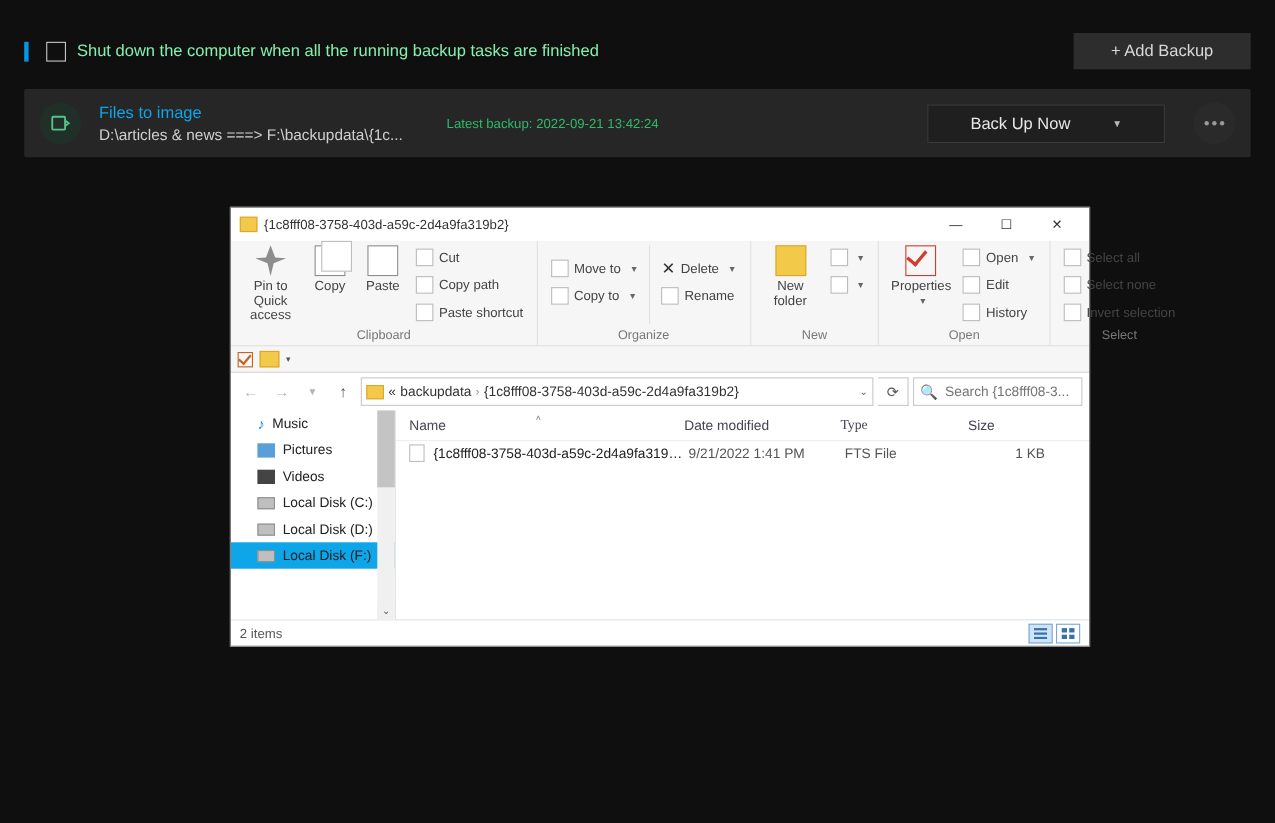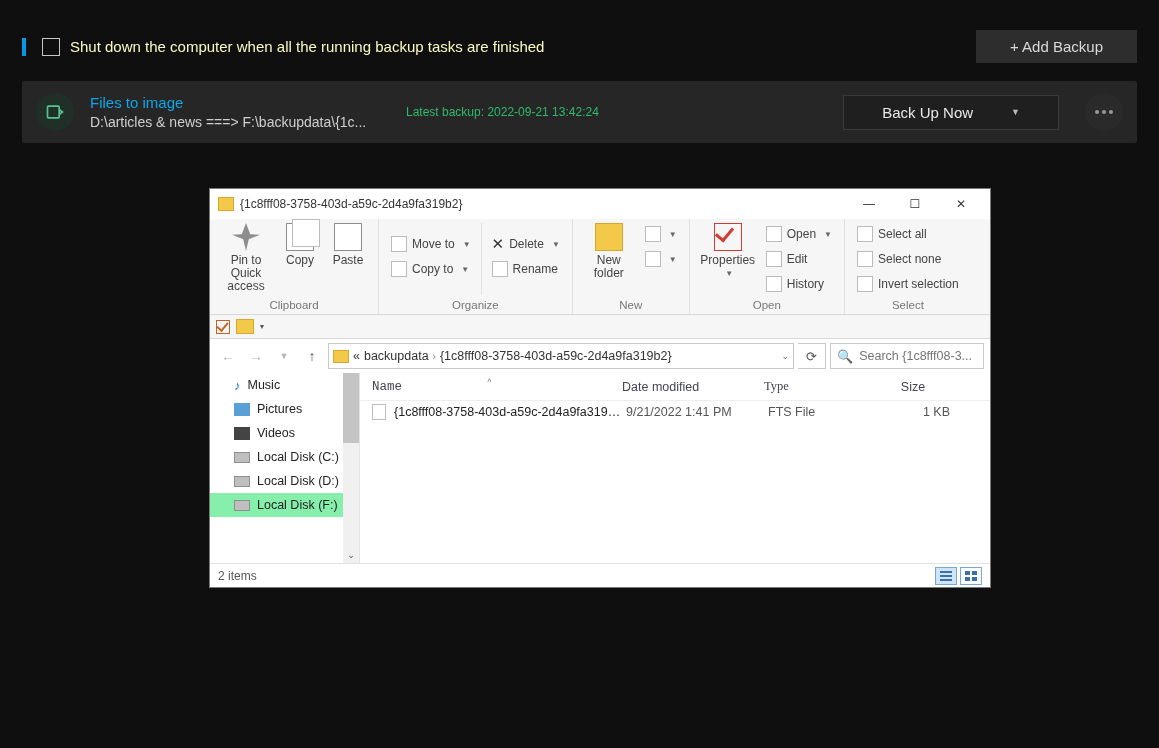--- a/index.html
+++ b/index.html
@@ -15,21 +15,21 @@
   .top-row {
     display: flex; align-items: center;
     padding: 30px 22px 18px 22px;
     gap: 10px;
   }
   .blue-pip { width: 4px; height: 18px; background:#0696e6; margin-right:6px;}
   .chk {
     width:18px; height:18px; border:1.5px solid #c7c7c7; background:transparent;
     display:inline-block; cursor:pointer;
   }
-  .shutdown-label { font-size:15px; color:#fef9c3; }
+  .shutdown-label { font-size:15px; color:#86efac; }
   .spacer { flex:1; }
   .add-backup {
     background:#2d2d2d; color:#d9d9d9; font-size:15px;
     padding:8px 34px; border:none; cursor:pointer;
   }
 
   .task-card {
     margin: 0 22px; background:#262626; border-radius:2px;
     display:flex; align-items:center; padding:12px 14px; gap:16px;
   }
@@ -117,34 +117,34 @@
   .csep{color:#888;font-size:10px;}
   .addr-dd{margin-left:auto;color:#666;font-size:9px;cursor:pointer;}
   .refresh{width:28px;height:26px;border:1px solid #c9c9c9;border-left:none;display:flex;align-items:center;justify-content:center;color:#555;cursor:pointer;}
   .search{width:154px;height:26px;border:1px solid #c9c9c9;display:flex;align-items:center;padding:0 6px;gap:6px;color:#888;}
   .search input{border:none;outline:none;width:100%;font-size:12.5px;color:#333;}
 
   .content{flex:1;display:flex;min-height:0;}
 
   .tree{width:150px;border-right:1px solid #e4e4e4;background:#fff;overflow:hidden;position:relative;}
   .tree .row{display:flex;align-items:center;height:24px;padding-left:24px;gap:7px;font-size:12.5px;color:#222;cursor:pointer;}
-  .tree .row.sel{background:#86efac;}
+  .tree .row.sel{background:#0ea5e9;}
   .tree .tic{width:16px;height:13px;}
   .tree .ic-music{color:#1183d8;font-size:13px;}
   .tree .ic-drive{background:#bfbfbf;border:1px solid #8e8e8e;width:16px;height:11px;}
   .tree-scroll{position:absolute;right:0;top:0;width:16px;height:100%;background:#f0f0f0;}
   .tree-thumb{position:absolute;right:0;top:0;width:16px;height:70px;background:#c4c4c4;}
   .tree-arrow{position:absolute;right:0;width:16px;height:16px;background:#f0f0f0;display:flex;align-items:center;justify-content:center;font-size:9px;color:#555;}
 
   .filepane{flex:1;display:flex;flex-direction:column;}
   .cols{display:flex;height:28px;align-items:center;border-bottom:1px solid #eee;font-size:12.5px;color:#445;padding-left:12px;}
-  .c-name{width:250px;position:relative;font-family:Liberation Mono, monospace;}
+  .c-name{width:250px;position:relative;}
   .c-date{width:142px;}
   .c-type{width:116px;font-family:Liberation Serif, serif;}
-  .c-size{width:80px;text-align:center;padding-right:14px;}
+  .c-size{width:80px;text-align:left;padding-right:14px;}
   .sort-ind{position:absolute;left:115px;top:-4px;font-size:8px;color:#777;}
   .frow{display:flex;align-items:center;height:22px;padding-left:12px;font-size:12.5px;color:#222;cursor:pointer;}
   .frow .fic{width:14px;height:16px;border:1px solid #bdbdbd;background:#fff;margin-right:8px;flex:none;}
   .frow .n{width:232px;overflow:hidden;text-overflow:ellipsis;white-space:nowrap;}
   .frow .d{width:142px;color:#555;}
   .frow .t{width:116px;color:#555;}
   .frow .s{width:80px;text-align:right;padding-right:14px;color:#555;}
 
   .status{height:24px;border-top:1px solid #e2e2e2;display:flex;align-items:center;padding:0 8px;font-size:12px;color:#555;}
   .status .grow{flex:1;}
@@ -207,20 +207,34 @@
             <span>Pin to Quick access</span>
           </div>
         <div class="bigbtn" style="width:44px">
             <div class="ic ic-copy"></div>
             <span>Copy</span>
           </div>
         <div class="bigbtn" style="width:44px">
             <div class="ic ic-paste"></div>
             <span>Paste</span>
           </div>
+        <div class="smallcol">
+          <div class="smallbtn">
+              <div class="sm-ic"></div>
+              <span>Cut</span>
+            </div>
+          <div class="smallbtn">
+              <div class="sm-ic"></div>
+              <span>Copy path</span>
+            </div>
+          <div class="smallbtn">
+              <div class="sm-ic"></div>
+              <span>Paste shortcut</span>
+            </div>
+        </div>
       </div>
       <div class="group-label">Clipboard</div>
     </div>
 
     <div class="group">
       <div class="group-body">
         <div class="smallcol" style="padding-top:12px;">
           <div class="smallbtn">
               <div class="sm-ic"></div>
               <span>Move to</span>

